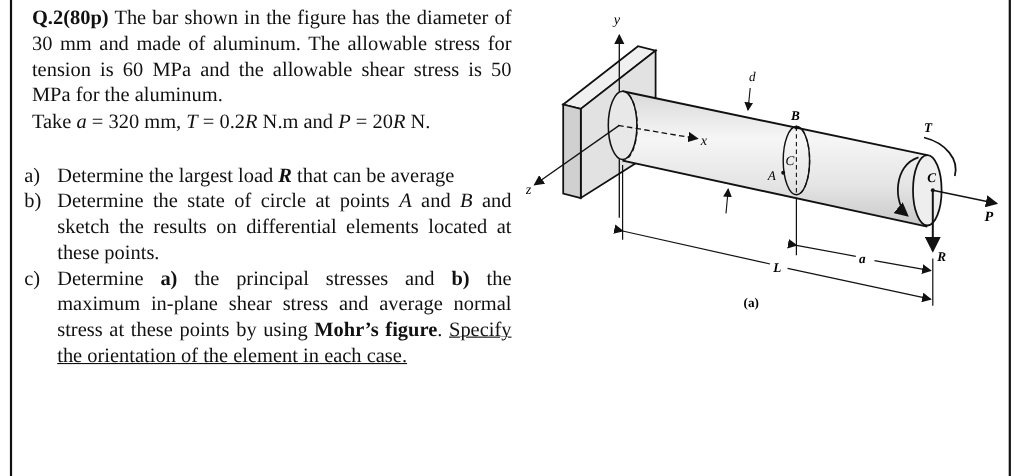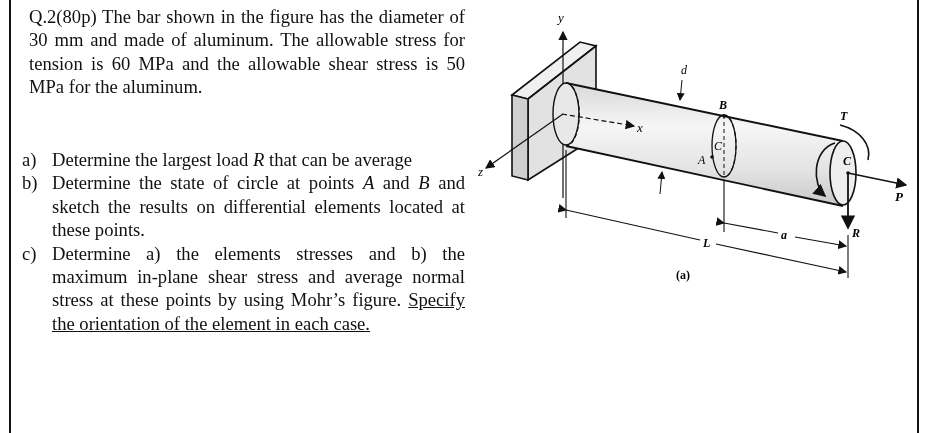--- a/index.html
+++ b/index.html
@@ -1,53 +1,54 @@
 <!DOCTYPE html>
 <html><head>
 <meta charset="utf-8">
 <style>
   html, body { margin: 0; padding: 0; background: #ffffff; }
   body { width: 925px; height: 433px; position: relative; overflow: hidden; font-family: "Liberation Serif", "DejaVu Serif", serif; color: #111; }
   .frame { position: absolute; left: 9px; top: -2px; width: 910px; height: 440px; border-left: 2px solid #111; border-right: 2px solid #111; box-sizing: border-box; }
   .text-col { position: absolute; left: 29px; top: 5px; width: 436px; font-size: 18.6px; line-height: 23.4px; }
   .para { text-align: justify; margin: 0; }
-  .b { font-weight: normal; }
+  .b { font-weight: bold; }
   .i { font-style: italic; }
   .u { text-decoration: underline; }
   .list { position: absolute; left: 22px; top: 148px; width: 443px; font-size: 18.6px; line-height: 23.4px; margin: 0; padding: 0; list-style: none; }
   .list li { position: relative; padding-left: 30px; text-align: justify; }
   .list .marker { position: absolute; left: 0; top: 0; }
   .figure { position: absolute; left: 478px; top: 0; width: 440px; height: 300px; }
 </style>
 </head>
 <body>
 
 <div class="frame"></div>
 
 <div class="text-col">
   <p class="para">
     <span class="b">Q.2(80p)</span>
     <span>The bar shown in the figure has the diameter of 30 mm and made of aluminum.</span>
     <span>The allowable stress for tension is 60 MPa and the allowable shear stress is 50 MPa for the aluminum.</span>
     <br>
+    <span><span>Take </span><span class="i">a</span><span> = 320 mm, </span><span class="i">T</span><span> = 0.2</span><span class="i">R</span><span> N.m and </span><span class="i">P</span><span> = 20</span><span class="i">R</span><span> N.</span></span>
   </p>
 </div>
 
 <ul class="list">
   <li>
     <span class="marker">a)</span>
     <span>Determine the largest load </span><span class="b i">R</span><span> that can be average</span>
   </li>
   <li>
     <span class="marker">b)</span>
     <span>Determine the state of circle at points </span><span class="i">A</span><span> and </span><span class="i">B</span><span> and sketch the results on differential elements located at these points.</span>
   </li>
   <li>
     <span class="marker">c)</span>
-    <span>Determine </span><span class="b">a)</span><span> the elements stresses and </span><span class="b">b)</span><span> the maximum in-plane shear stress and average normal stress at these points by using </span><span class="b">Mohr’s figure</span><span>. </span><span class="u">Specify the orientation of the element in each case.</span>
+    <span>Determine </span><span class="b">a)</span><span> the principal stresses and </span><span class="b">b)</span><span> the maximum in-plane shear stress and average normal stress at these points by using </span><span class="b">Mohr’s figure</span><span>. </span><span class="u">Specify the orientation of the element in each case.</span>
   </li>
 </ul>
 
 <svg class="figure" viewBox="478 0 440 300" xmlns="http://www.w3.org/2000/svg">
   <defs>
     <linearGradient id="barGrad" x1="0" y1="0" x2="0" y2="1">
       <stop offset="0" stop-color="#d8d8d8"></stop>
       <stop offset="0.35" stop-color="#f6f6f6"></stop>
       <stop offset="0.7" stop-color="#e4e4e4"></stop>
       <stop offset="1" stop-color="#c8c8c8"></stop>

